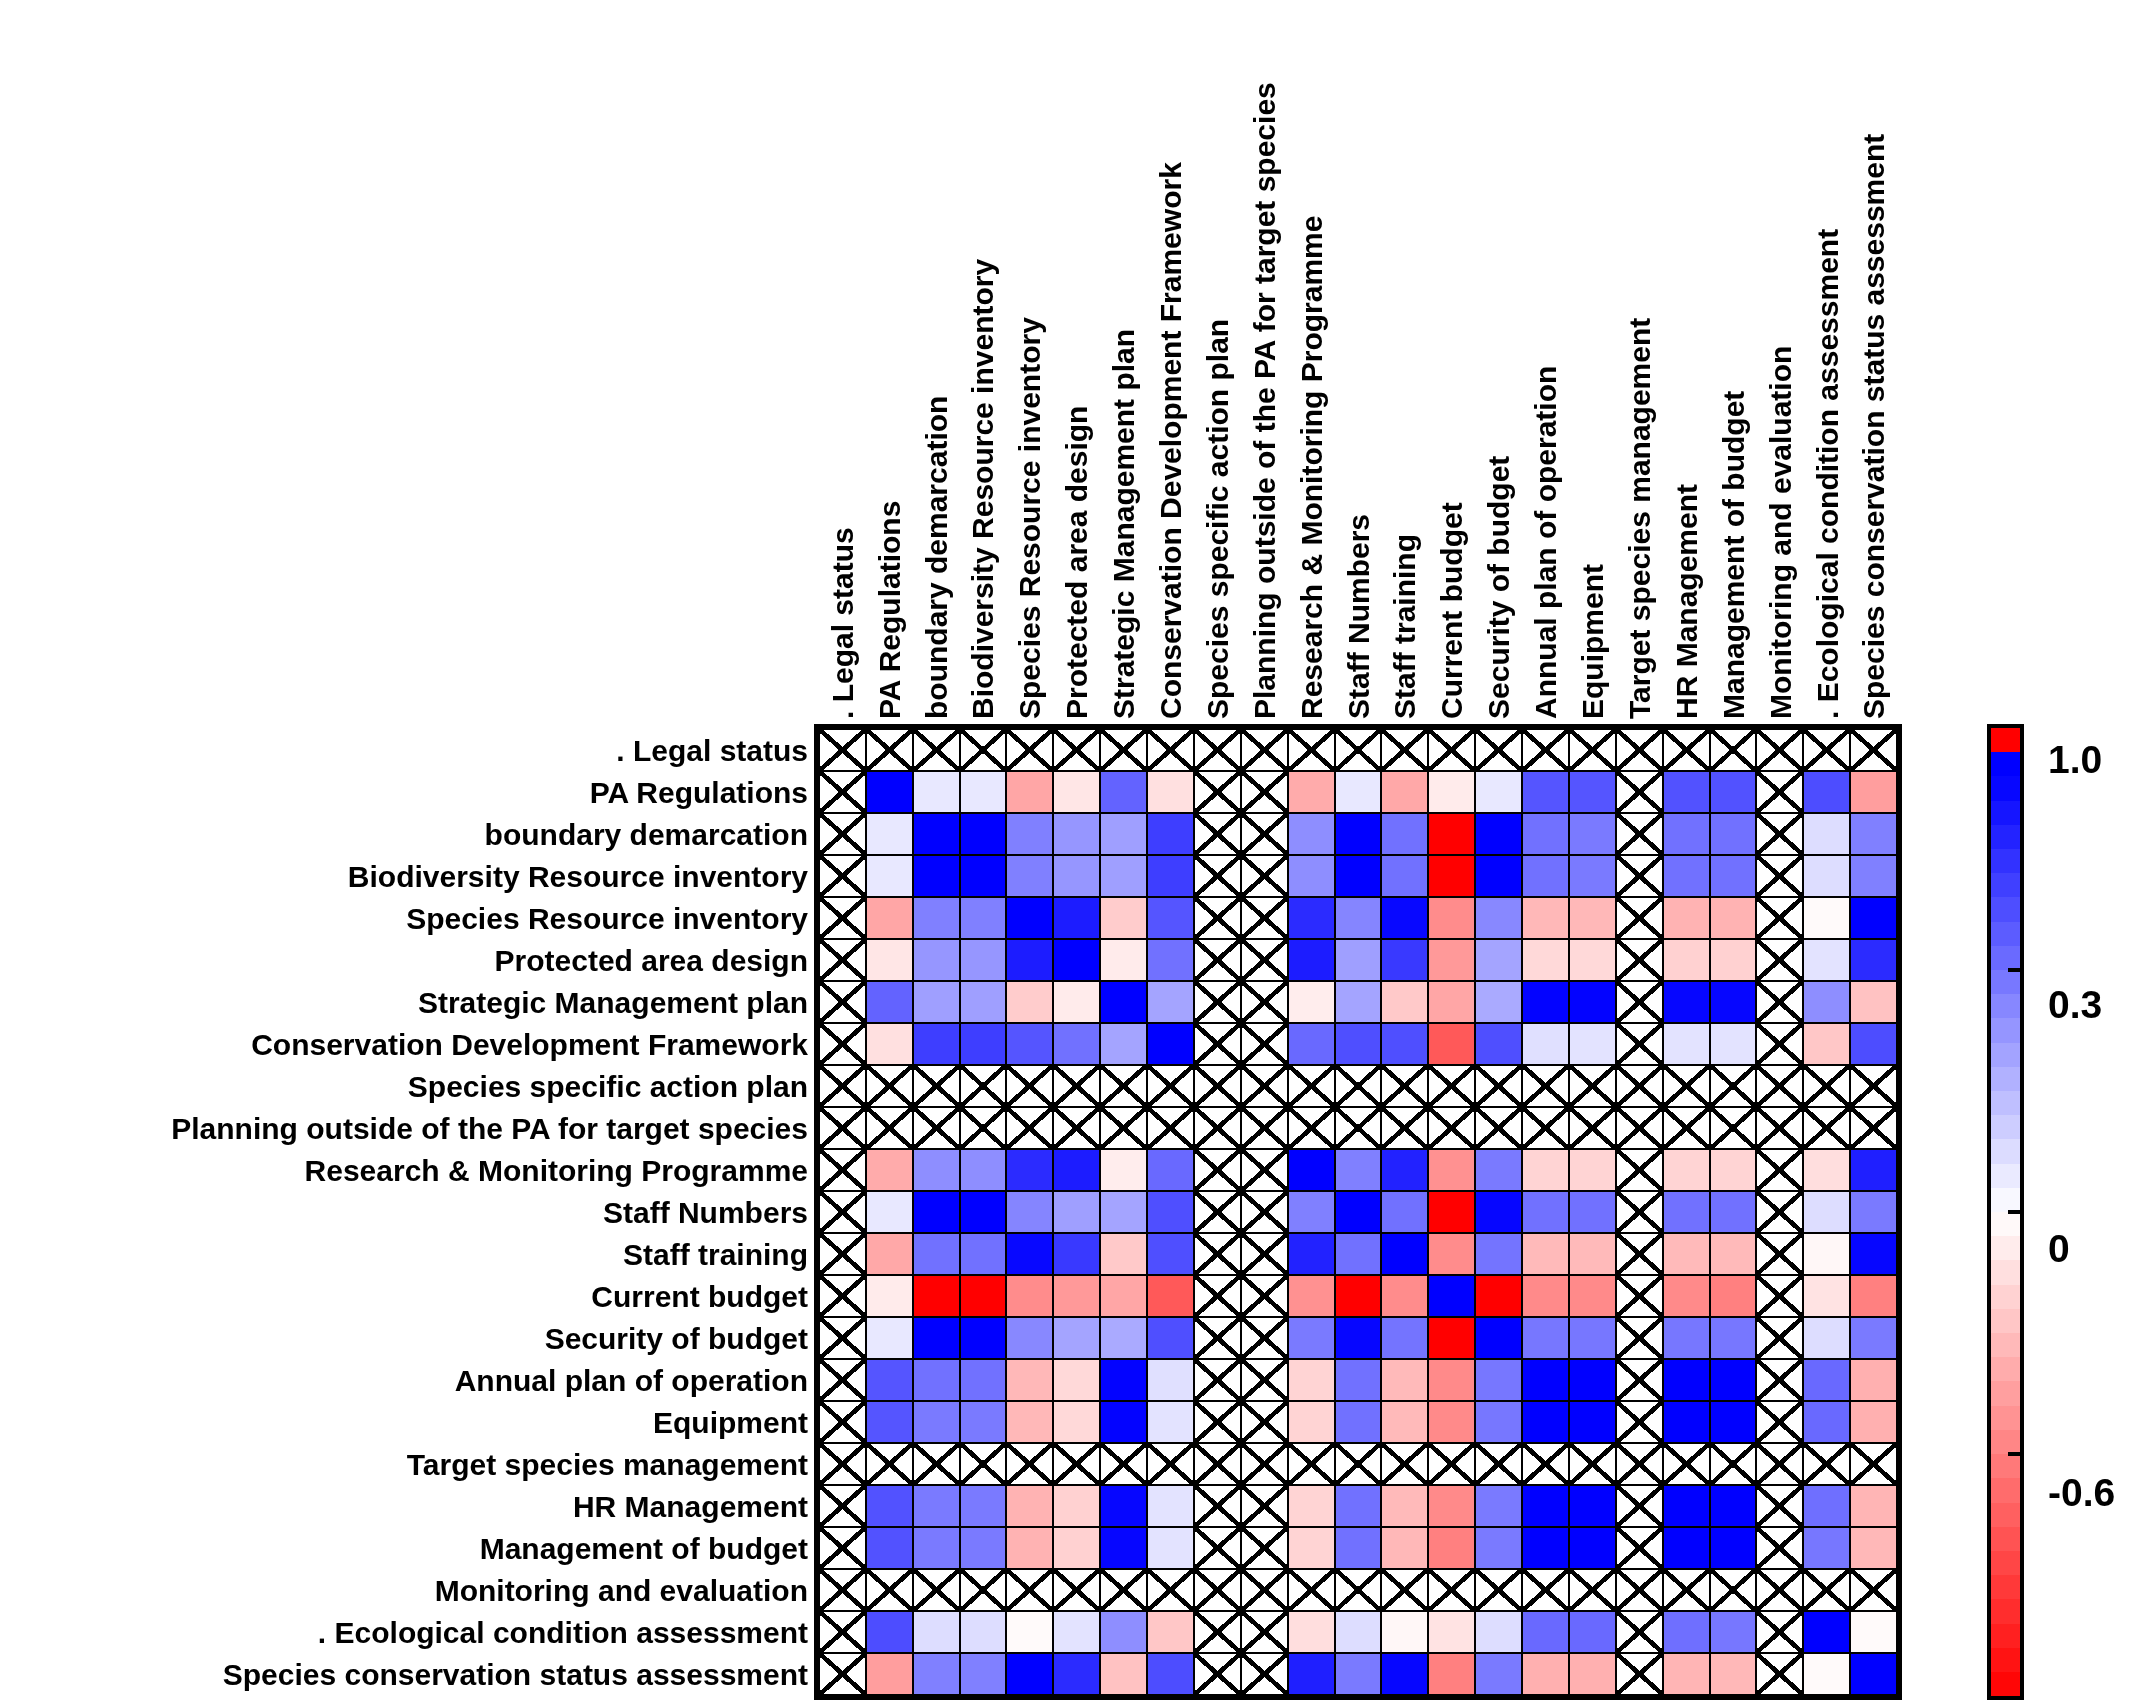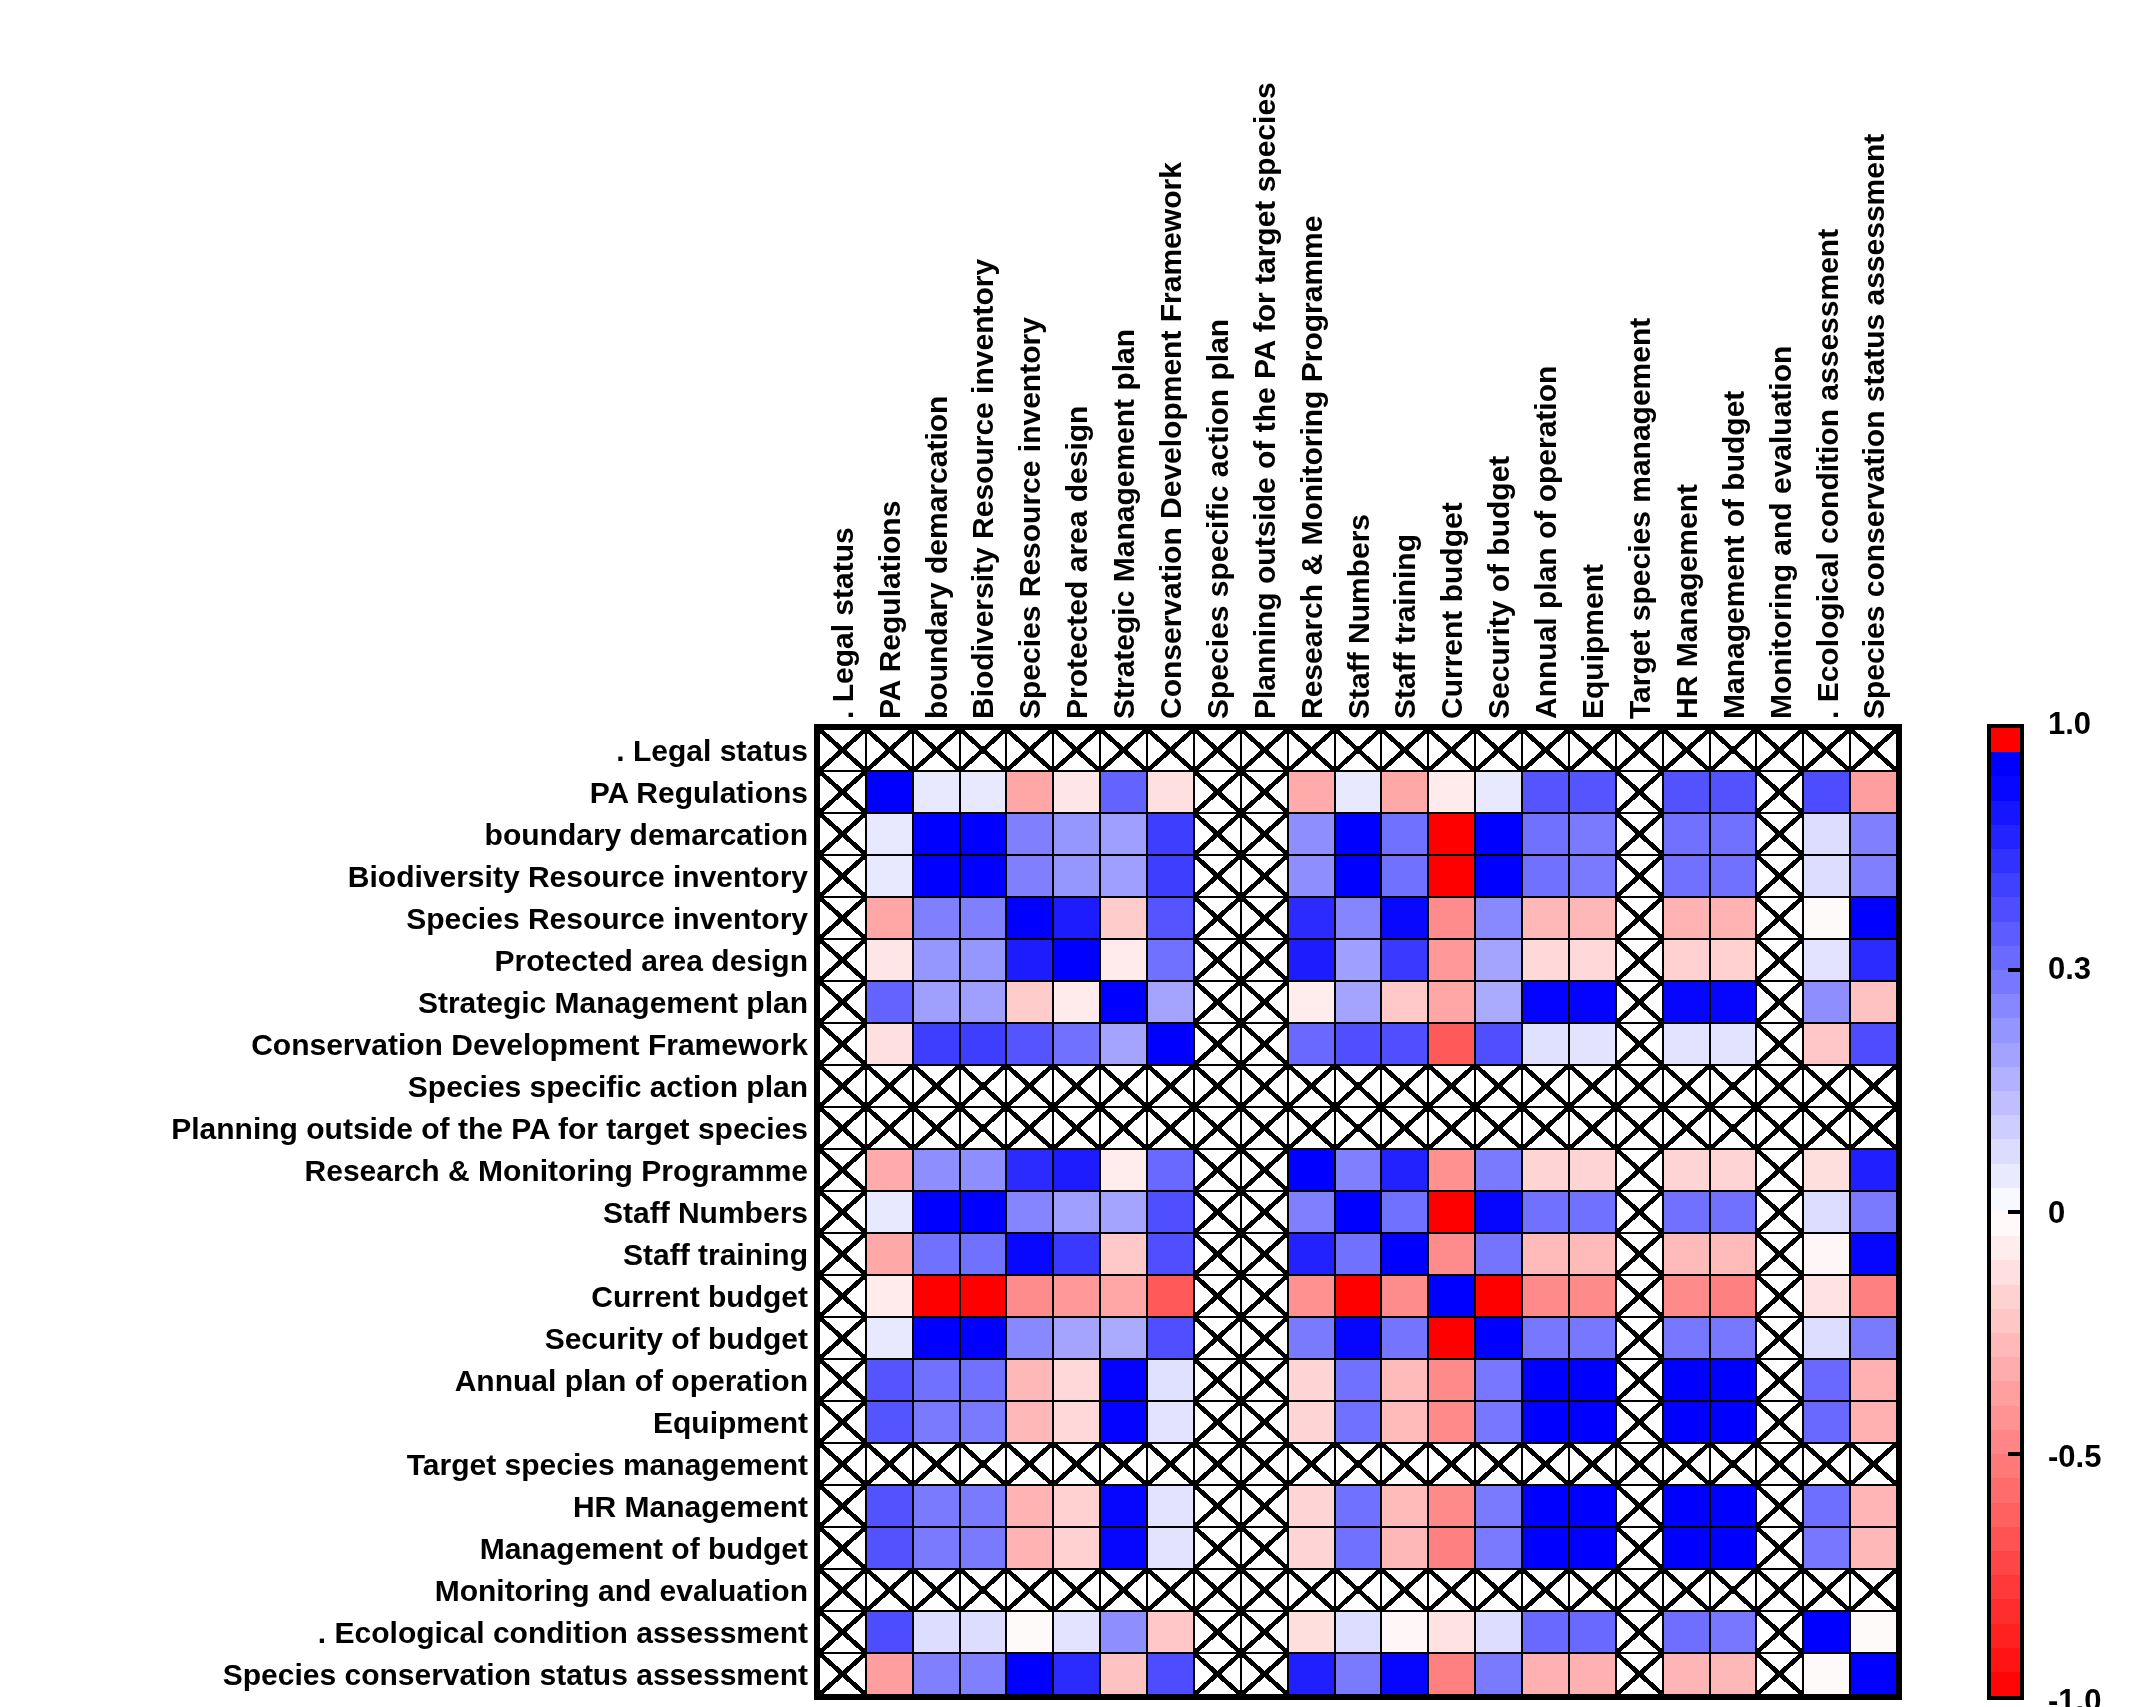--- a/index.html
+++ b/index.html
@@ -17,21 +17,21 @@
   .rowlab{position:absolute;left:0;width:808px;text-align:right;
           font-size:30px;line-height:43px;height:43px;white-space:nowrap;}
   
   .collab{position:absolute;transform:rotate(-90deg);transform-origin:0 0;
           font-size:30px;line-height:34px;white-space:nowrap;}
   
   #cbar{position:absolute;left:1987px;top:724px;width:37px;height:976px;
         border:4.3px solid #000;box-sizing:border-box;display:flex;flex-direction:column;}
   #cbar .seg{flex:1;}
   .cbtick{position:absolute;width:12px;height:4.3px;background:#000;}
-  .cblab{position:absolute;left:2048px;font-size:31px;line-height:36px;height:36px;white-space:nowrap;}
+  .cblab{position:absolute;left:2048px;font-size:39px;line-height:36px;height:36px;white-space:nowrap;margin-top:36px;}
 </style>
 </head>
 <body>
 
 <div id="page">
   <div id="row-labels">
       <div class="rowlab" style="top: 729px;">. Legal status</div>
       <div class="rowlab" style="top: 771px;">PA Regulations</div>
       <div class="rowlab" style="top: 813px;">boundary demarcation</div>
       <div class="rowlab" style="top: 855px;">Biodiversity Resource inventory</div>
@@ -653,17 +653,17 @@
       <div class="seg" style="background-color: rgb(255, 19, 19);"></div>
       <div class="seg" style="background-color: rgb(255, 6, 6);"></div>
       <div class="cbtick" style="right: 0px; top: calc(25% - 2.1px);"></div>
       <div class="cbtick" style="right: 0px; top: calc(50% - 2.1px);"></div>
       <div class="cbtick" style="right: 0px; top: calc(75% - 2.1px);"></div>
     </div>
   <div id="cbar-labels">
       <div class="cblab" style="top: 706px;">1.0</div>
       <div class="cblab" style="top: 951px;">0.3</div>
       <div class="cblab" style="top: 1195px;">0</div>
-      <div class="cblab" style="top: 1439px;">-0.5</div>
+      <div class="cblab" style="top: 1439px;">-0.6</div>
       <div class="cblab" style="top: 1683px;">-1.0</div>
     </div>
 </div>
 
 
 </body></html>

